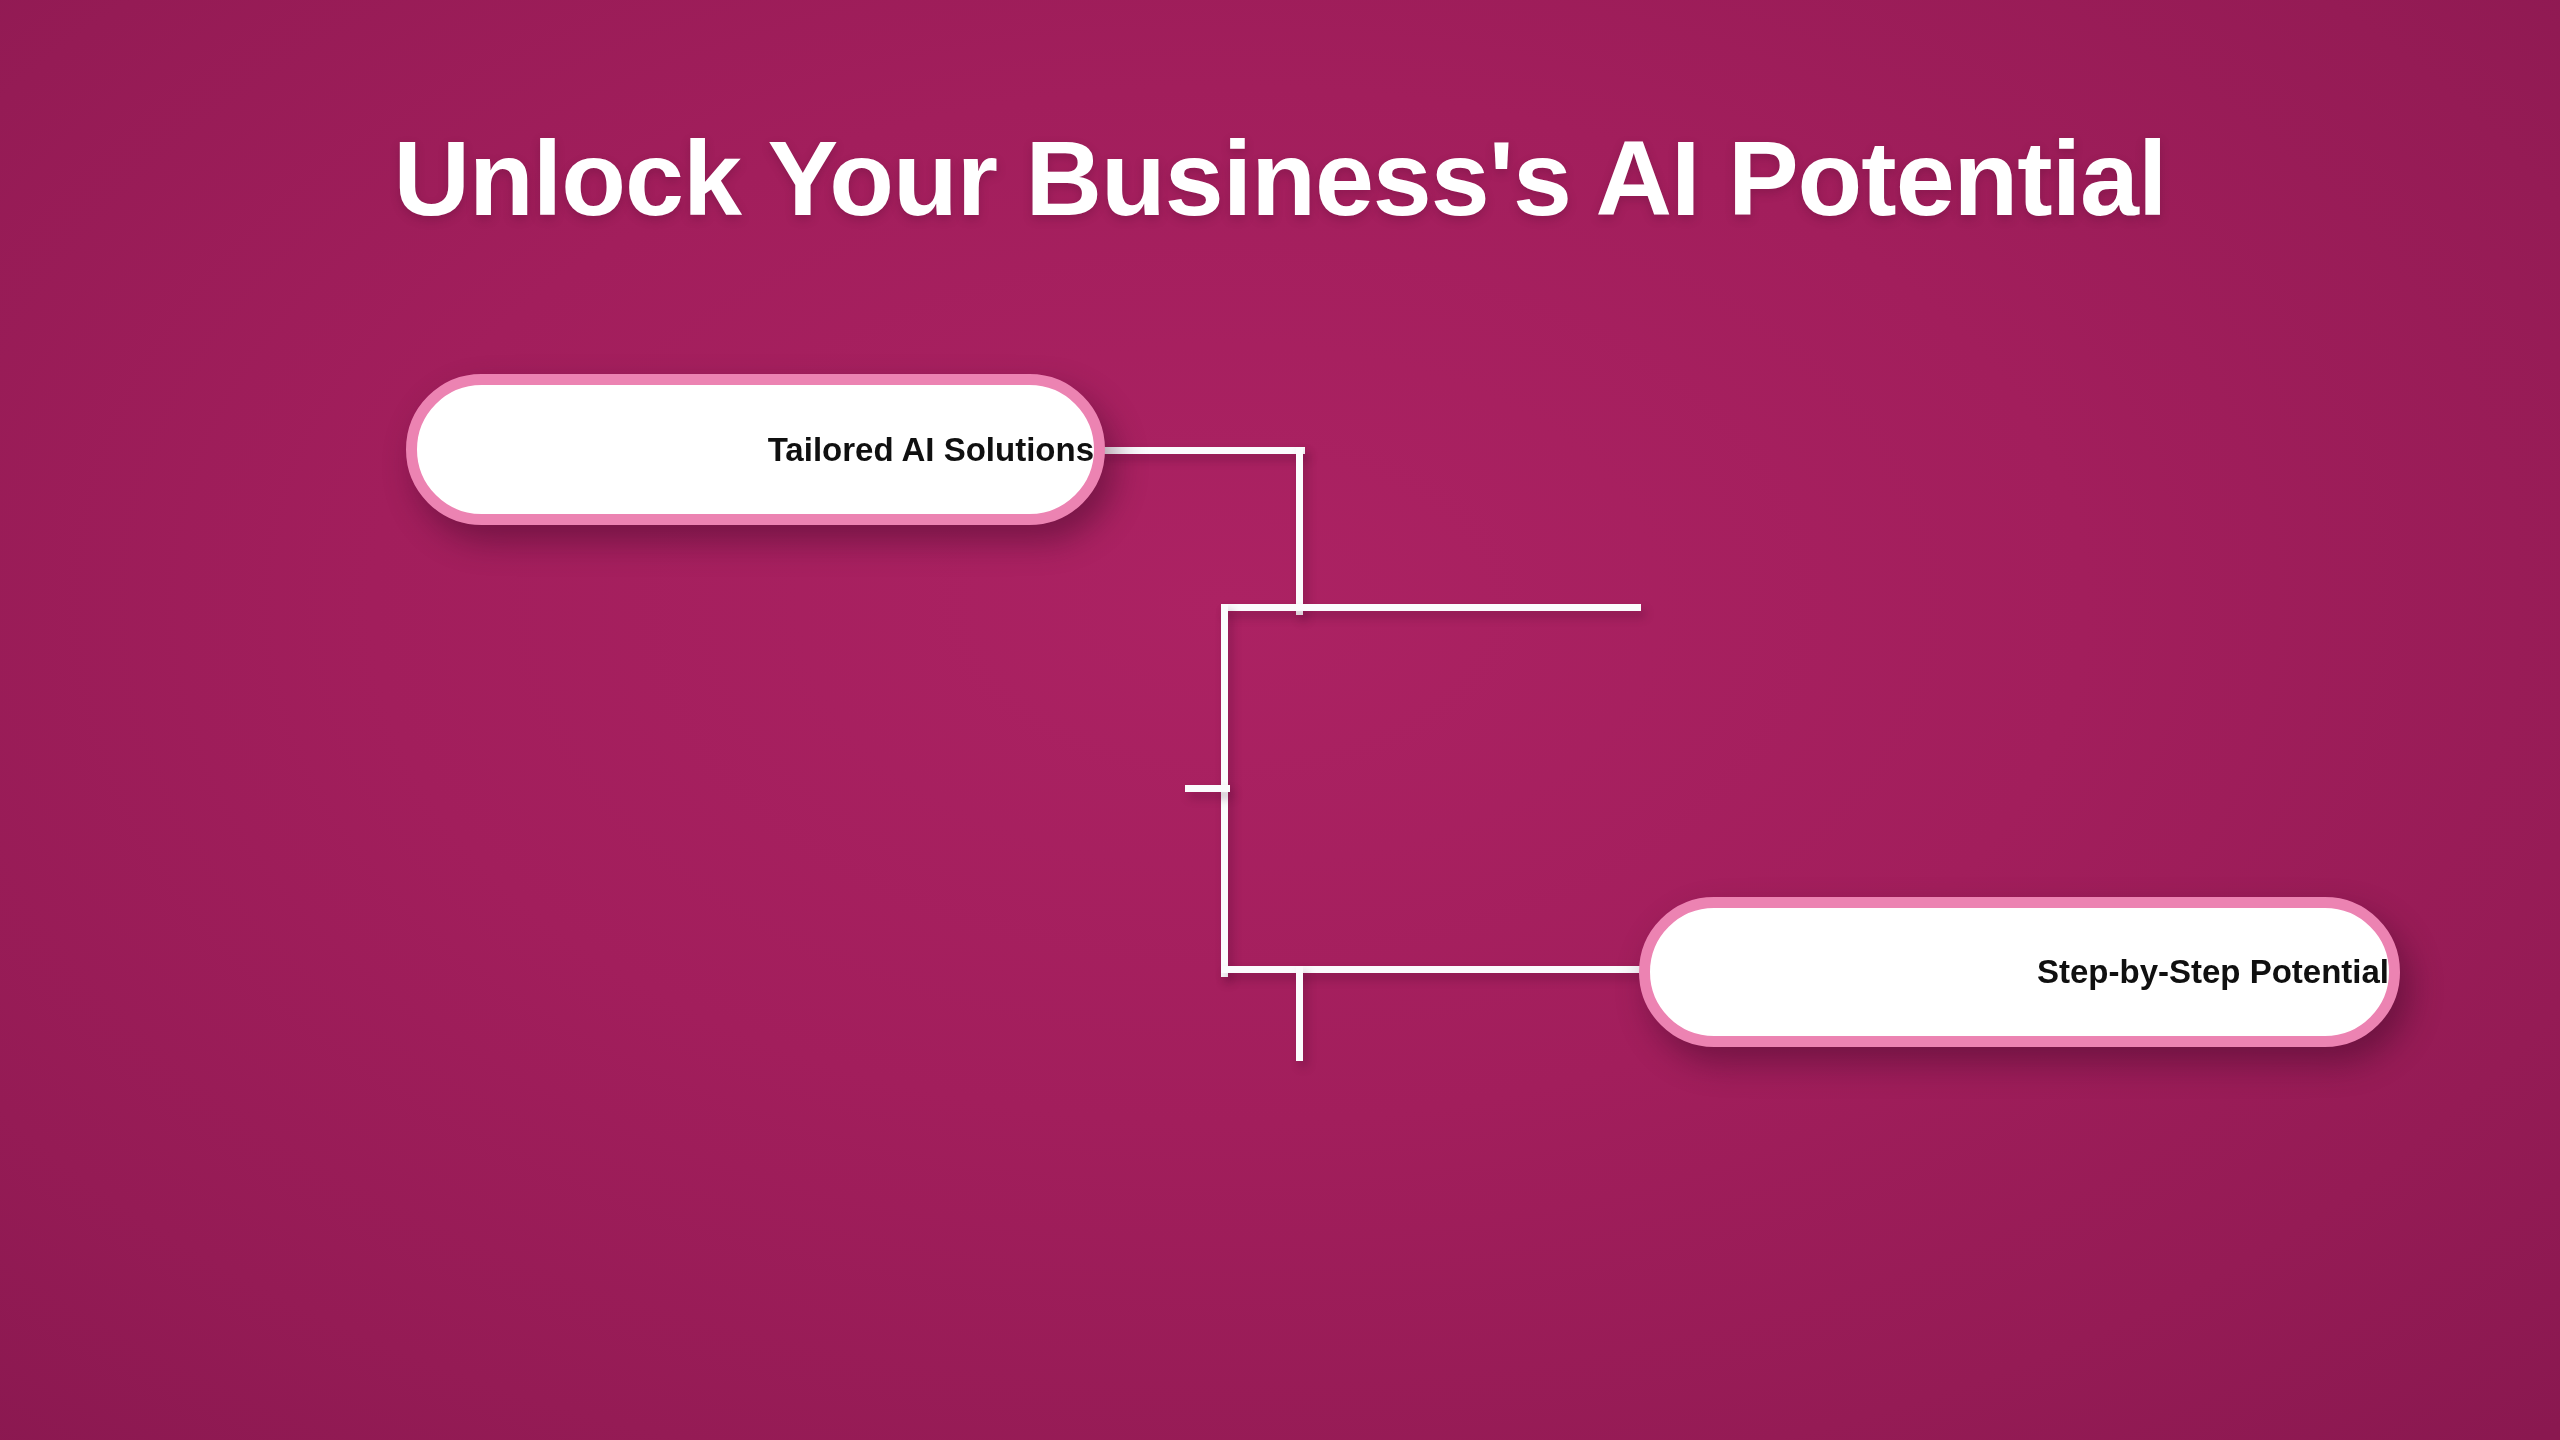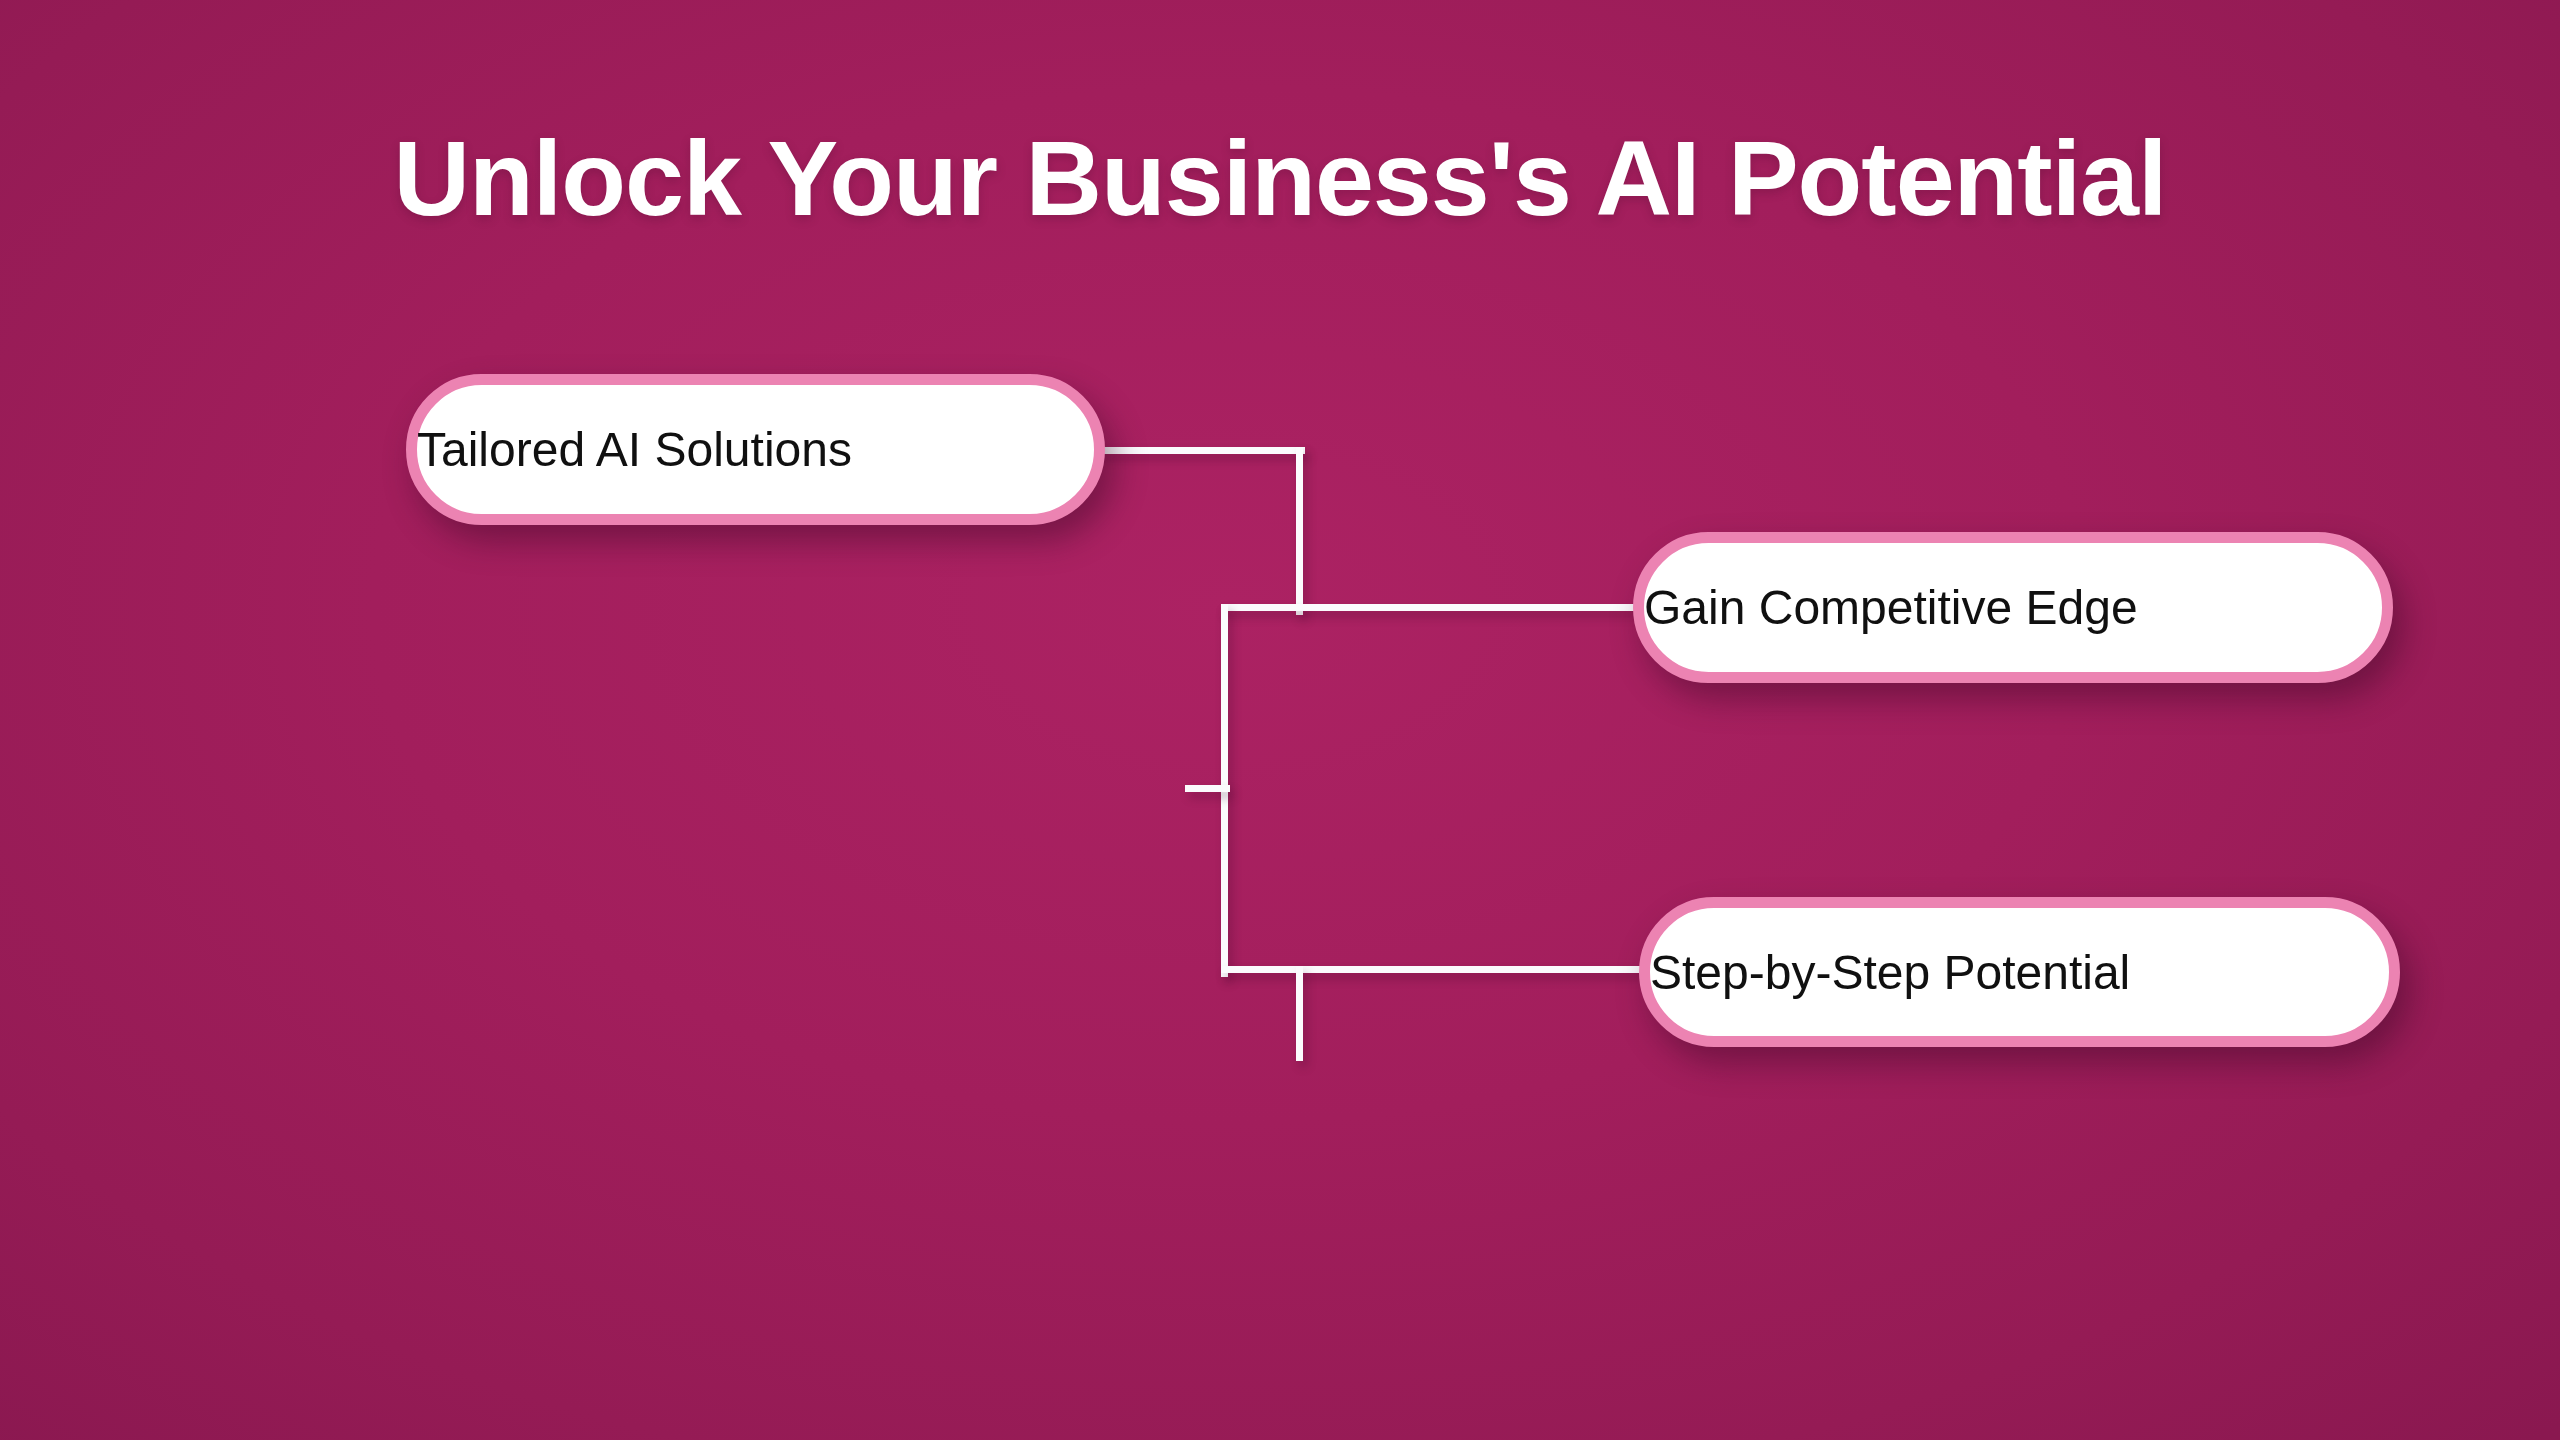--- a/index.html
+++ b/index.html
@@ -33,24 +33,24 @@
   }
 
   .node {
     position: absolute;
     box-sizing: border-box;
     background: #ffffff;
     border: 11px solid #ec83b2;
     border-radius: 95px;
     display: flex;
     align-items: center;
-    justify-content: flex-start;
+    justify-content: flex-end;
     color: #101010;
-    font-weight: 400;
-    font-size: 48px;
+    font-weight: 700;
+    font-size: 33px;
     letter-spacing: 0px;
     box-shadow: 10px 16px 32px rgba(58,8,38,0.45);
     white-space: nowrap;
   }
 
   
   .node-tailored     { left: 406px;  top: 374px;  width: 699px;  height: 151px; }
   .node-gain         { left: 1633px; top: 532px;  width: 760px;  height: 151px; }
   .node-boost        { left: 423px;  top: 712px;  width: 771px;  height: 153px; }
   .node-step         { left: 1639px; top: 897px;  width: 761px;  height: 150px; }
@@ -77,23 +77,20 @@
   <div class="line line-gain-h"></div>
   <div class="line line-trunk-v"></div>
   <div class="line line-boost-h"></div>
   <div class="line line-step-h"></div>
   <div class="line line-personalized-v"></div>
 
   <div class="node node-tailored">
     <span>Tailored AI Solutions</span>
   </div>
 
-  <div class="node node-gain">
-    <span>Gain Competitive Edge</span>
-  </div>
 
 
   <div class="node node-step">
     <span>Step-by-Step Potential</span>
   </div>
 
 
 </div>
 
 </body></html>

